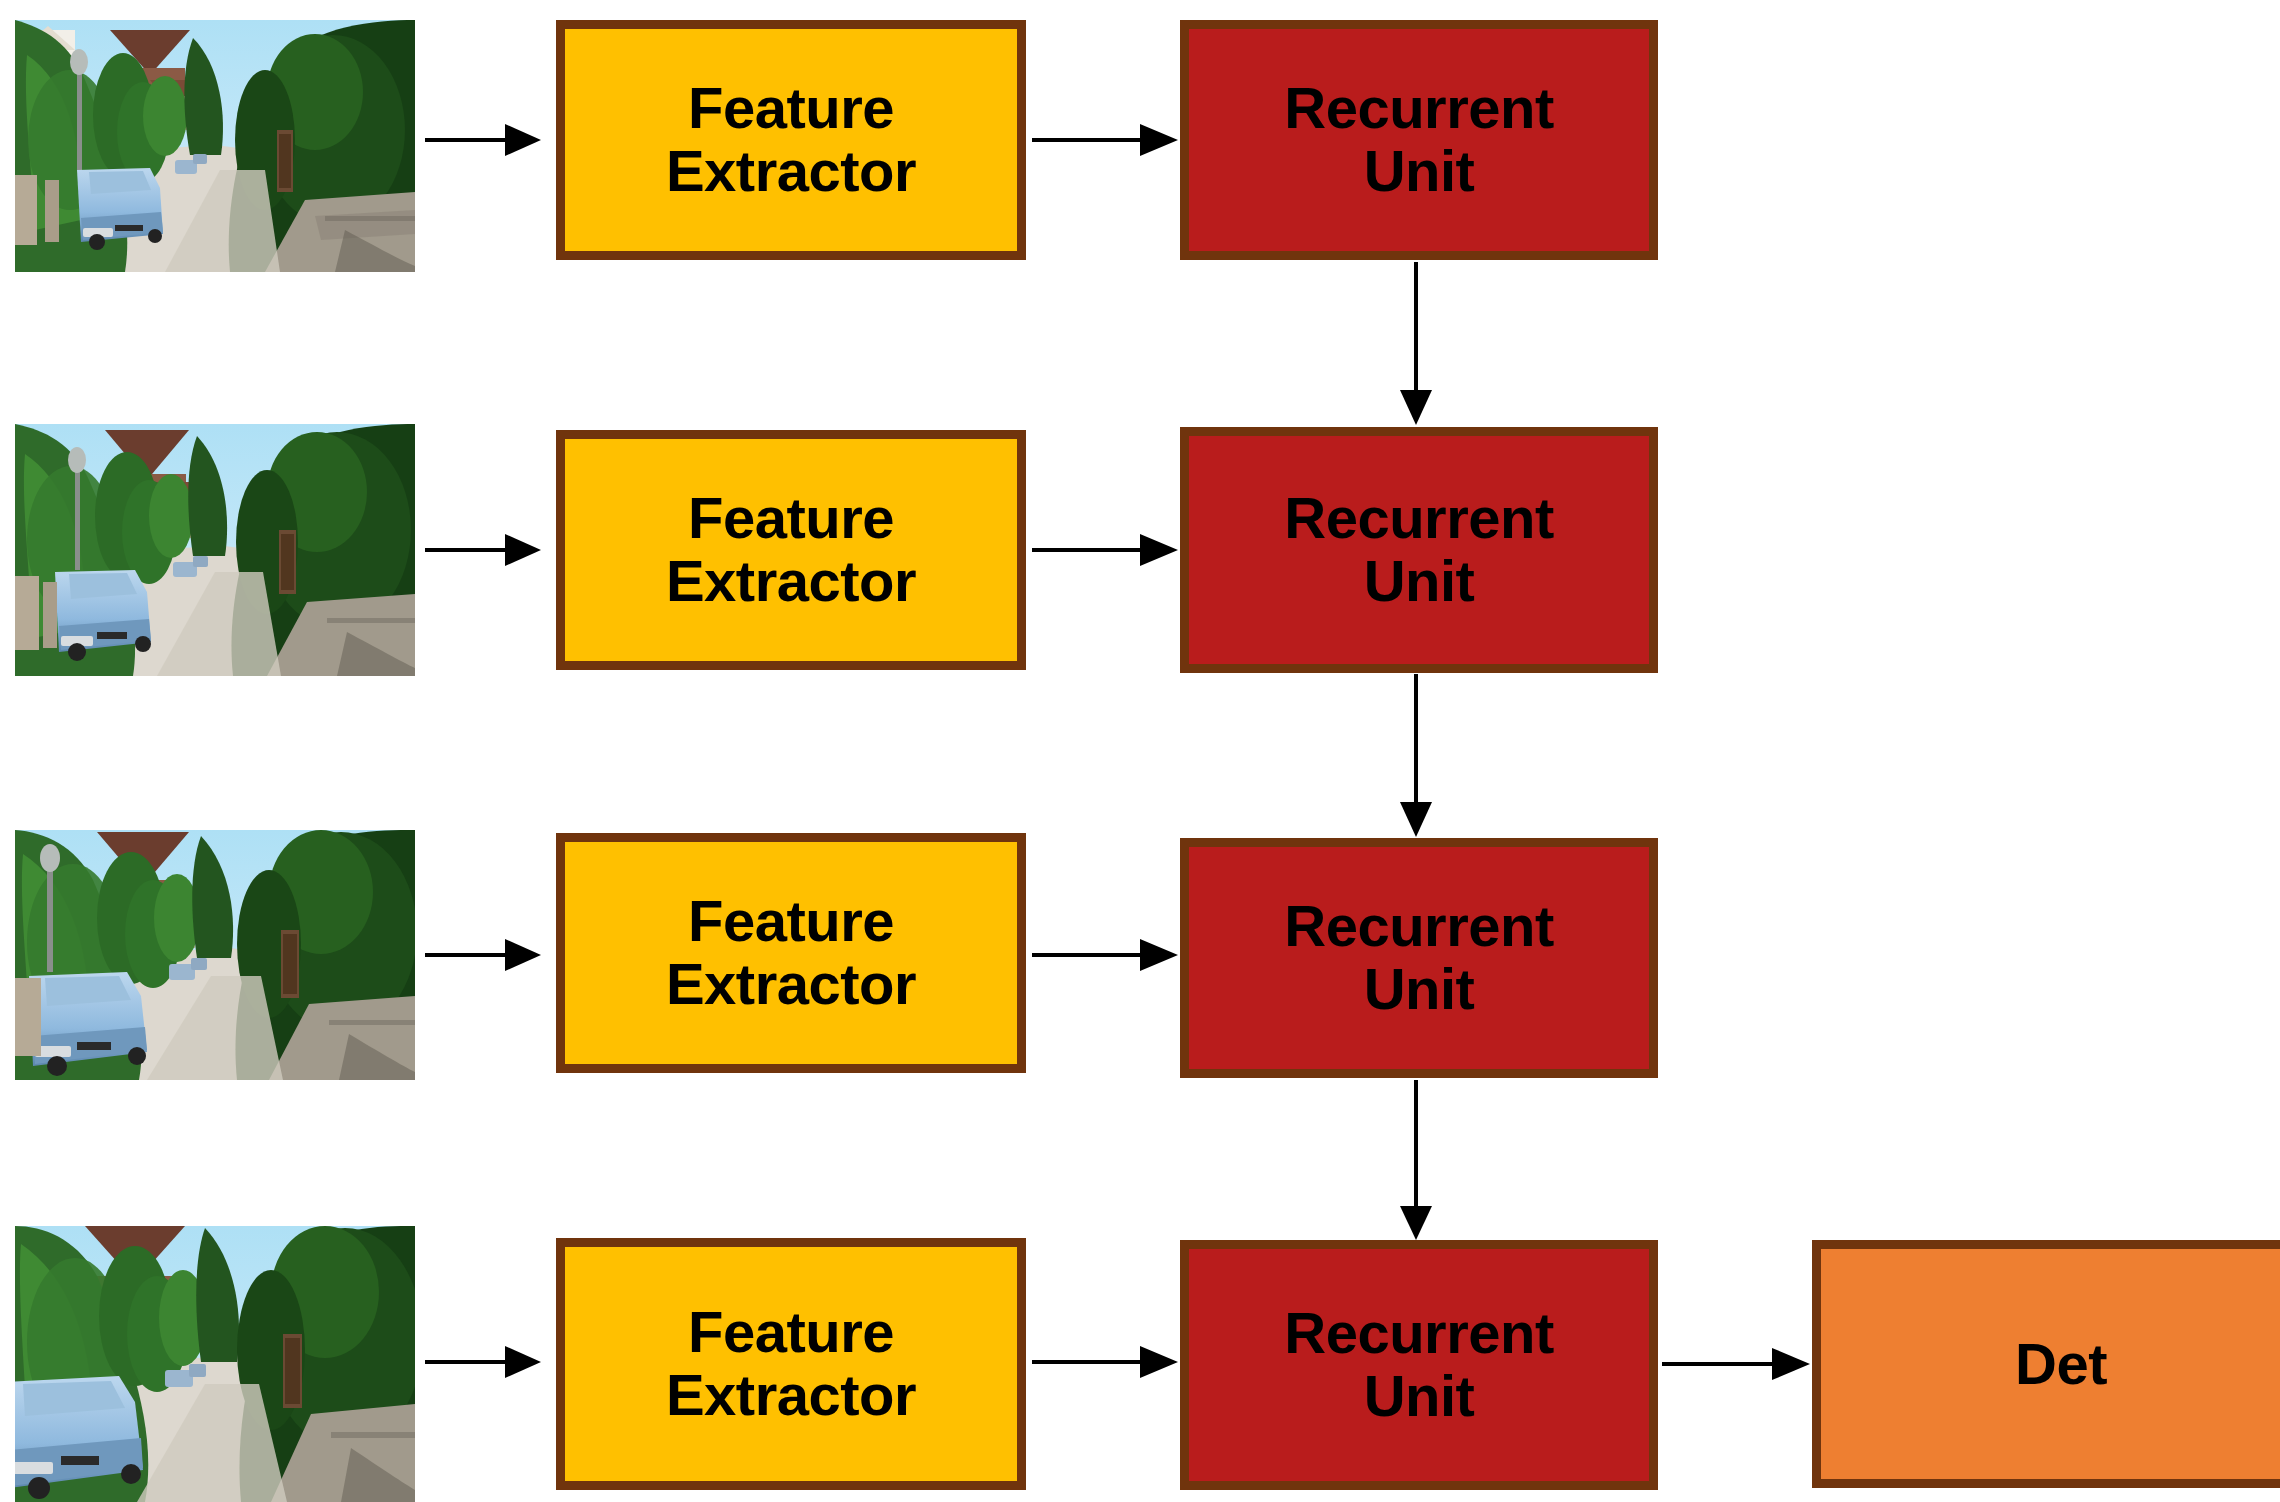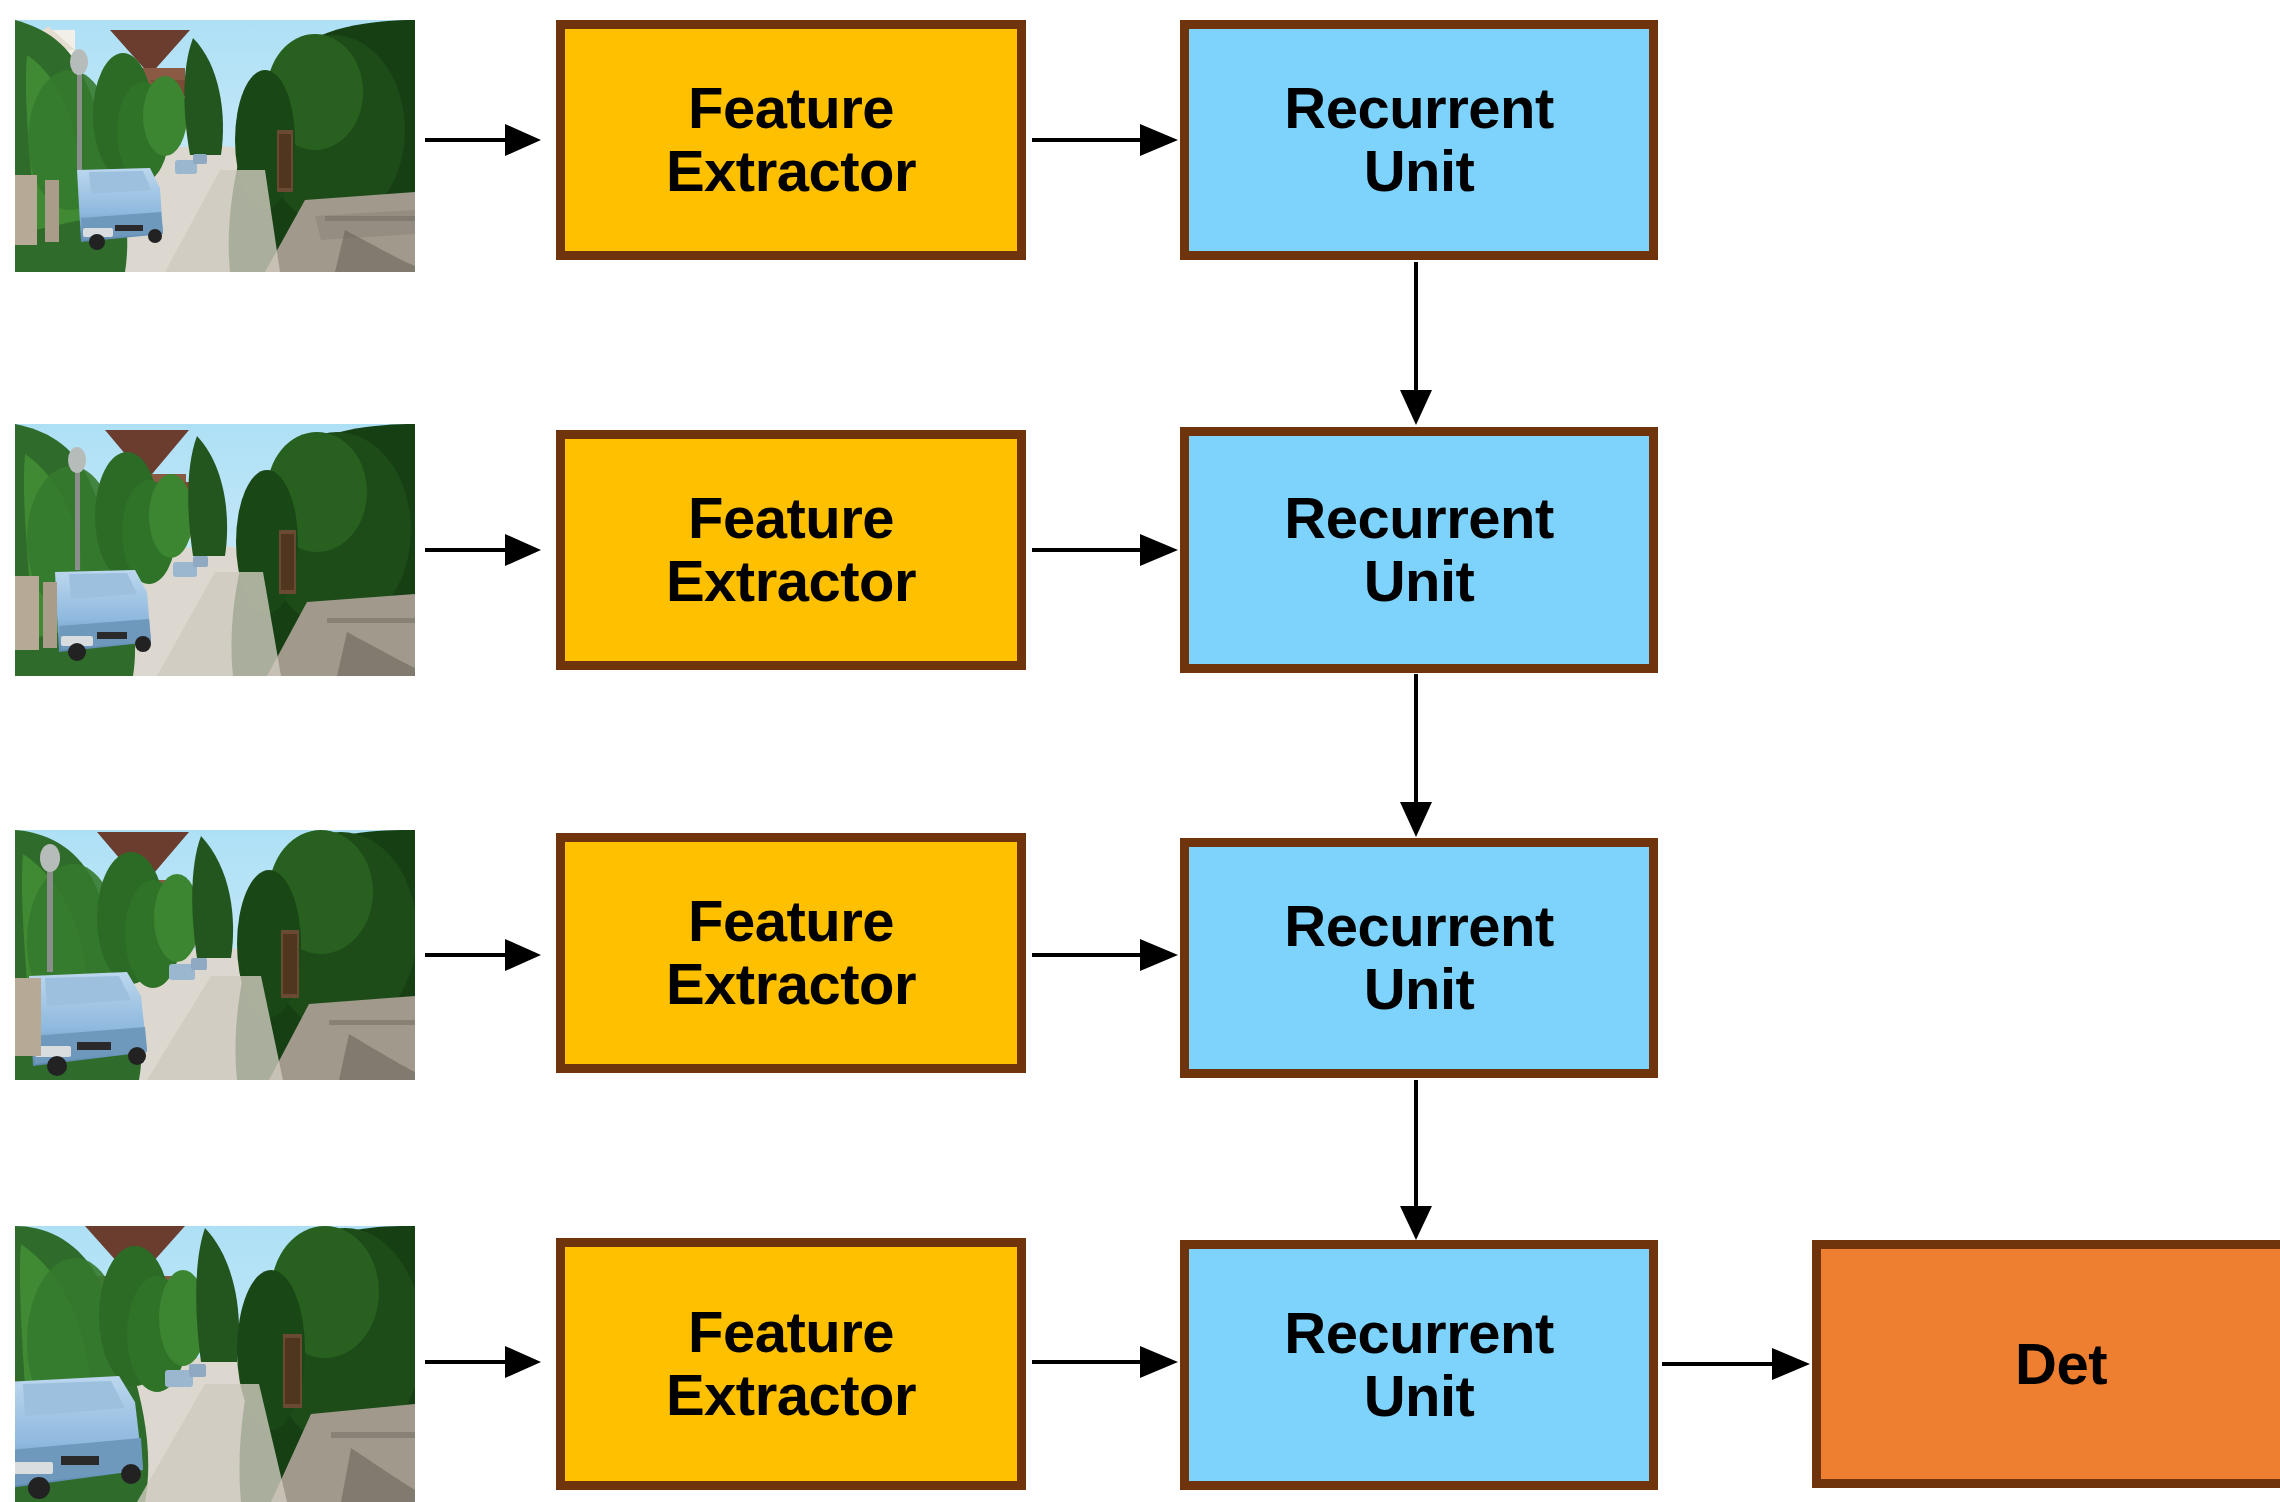--- a/index.html
+++ b/index.html
@@ -40,21 +40,21 @@
     font-weight: bold;
     line-height: 1.08;
     letter-spacing: -0.5px;
   }
   .box .line { display: block; white-space: nowrap; }
   .box-fe {
     background: #FFC000;
     font-size: 58px;
   }
   .box-ru {
-    background: #7dd3fc;
+    background: #b91c1c;
     font-size: 58px;
   }
   .box-det {
     background: #EE7F31;
     font-size: 58px;
   }
 
   
   .arrow-h {
     position: absolute;

